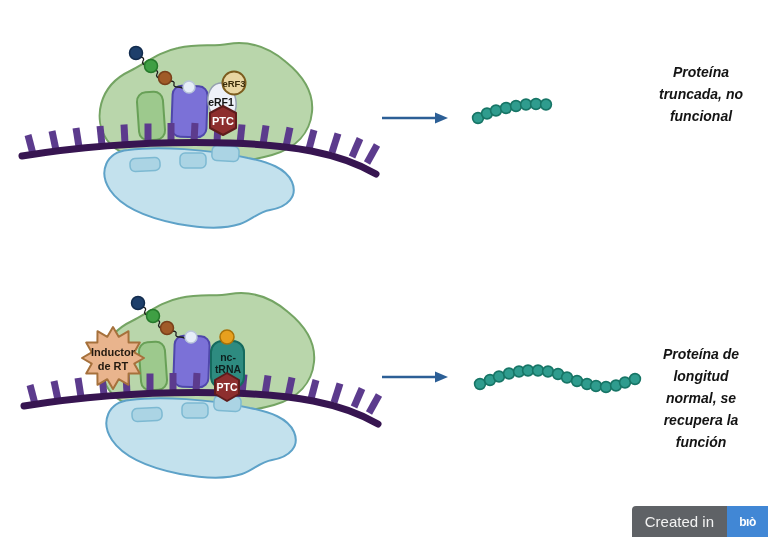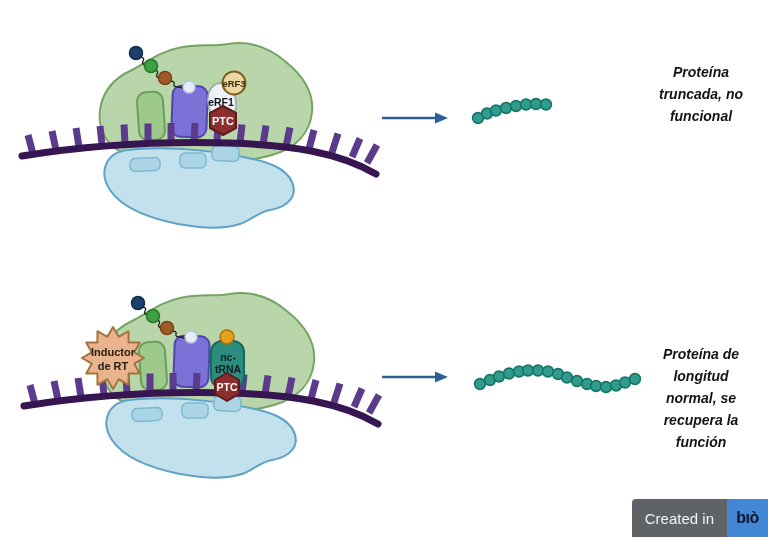--- a/index.html
+++ b/index.html
@@ -5,26 +5,26 @@
   html,body{margin:0;padding:0;background:#fff;}
   .stage{position:relative;width:768px;height:537px;background:#ffffff;overflow:hidden;
          font-family:"Liberation Sans",sans-serif;}
   .stage svg{position:absolute;left:0;top:0;}
   svg text{font-family:"Liberation Sans",sans-serif;}
   .lbl{font-weight:700;}
   .result-text{position:absolute;width:172px;text-align:center;font-style:italic;font-weight:600;
                font-size:14px;line-height:22px;color:#141414;white-space:pre-line;}
   #result-top{left:615px;top:61px;}
   #result-bottom{left:615px;top:343px;}
-  .badge{position:absolute;right:0;bottom:0;height:38px;display:flex;align-items:stretch;cursor:pointer;}
+  .badge{position:absolute;right:0;bottom:0;height:31px;display:flex;align-items:stretch;cursor:pointer;}
   .badge-main{background:#5f6266;color:#f3f3f3;display:flex;align-items:center;
               padding:0 13px;font-size:15px;border-top-left-radius:4px;}
   .badge-main .brand{font-weight:700;}
   .badge-logo{background:#4187d5;width:41px;display:flex;align-items:center;justify-content:center;
-              color:#0f172a;font-weight:700;font-size:16px;letter-spacing:-0.5px;}
+              color:#ffffff;font-weight:700;font-size:12px;letter-spacing:-0.5px;}
 </style>
 </head>
 <body>
 
 <div class="stage">
 
   <svg width="768" height="537" viewBox="0 0 768 537">
     <defs>
       <g id="ribo">
 

